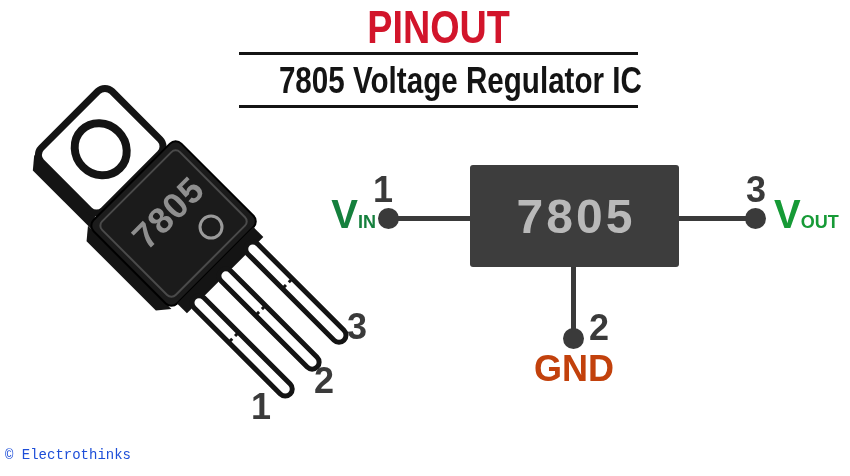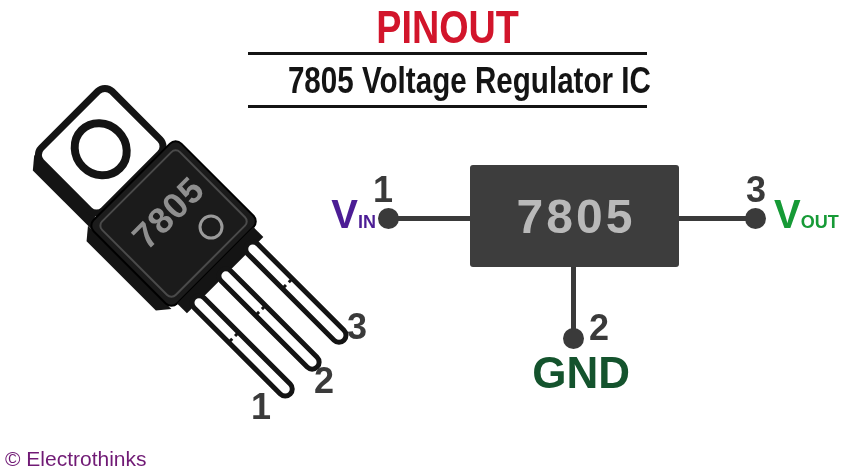--- a/index.html
+++ b/index.html
@@ -3,21 +3,21 @@
 <meta charset="utf-8">
 <style>
   * { margin:0; padding:0; box-sizing:border-box; }
   body { background:#fff; }
   .canvas {
     position:relative; width:850px; height:476px; background:#ffffff;
     overflow:hidden; font-family:"Liberation Sans", sans-serif; color:#1a1a1a;
   }
 
   
-  .header { position:absolute; left:248px; top:0; width:399px; text-align:center; }
+  .header { position:absolute; left:239px; top:0; width:399px; text-align:center; }
   .pinout-title {
     height:52px; line-height:54px; font-size:46px; font-weight:bold;
     color:#d2152b; letter-spacing:0px; white-space:nowrap;
     transform:scaleX(0.82); transform-origin:center;
   }
   .rule { height:3px; background:#141414; width:100%; }
   .subtitle {
     height:50px; line-height:52px; font-size:37px; font-weight:bold;
     color:#141414; white-space:nowrap; transform:scaleX(0.80); transform-origin:center;
   }
@@ -56,31 +56,31 @@
   .sch-pin-number {
     position:absolute; width:40px; text-align:center;
     font-size:36px; font-weight:bold; color:#3a3a3a; line-height:36px;
   }
   #num-1 { left:363px; top:172px; }
   #num-3 { left:736px; top:172px; }
   #num-2 { left:579px; top:310px; }
   .volt-label { position:absolute; top:192px; white-space:nowrap; font-weight:bold; }
   .volt-label .big { font-size:40px; }
   .volt-label .sub { font-size:18px; }
-  #vin-label  { left:316px; width:60px; text-align:right; color:#4c1d95; }
+  #vin-label  { left:316px; width:60px; text-align:right; color:#15803d; }
   #vout-label { left:774px; text-align:center; color:#169a36; }
   .gnd-label {
-    position:absolute; left:518px; top:348px; width:112px; text-align:right;
-    font-size:44px; font-weight:bold; color:#14532d; letter-spacing:0px;
+    position:absolute; left:518px; top:348px; width:112px; text-align:center;
+    font-size:36px; font-weight:bold; color:#c2410c; letter-spacing:0px;
   }
 
   
   .copyright {
     position:absolute; left:5px; top:447px;
-    font-family:Liberation Sans, sans-serif; font-size:21px; color:#701a75;
+    font-family:Liberation Mono, monospace; font-size:14px; color:#1d4ed8;
   }
 
   svg text { font-family:"Liberation Sans", sans-serif; font-weight:bold; }
 </style>
 </head>
 <body>
 
 <div class="canvas">
 
   <div class="header">

